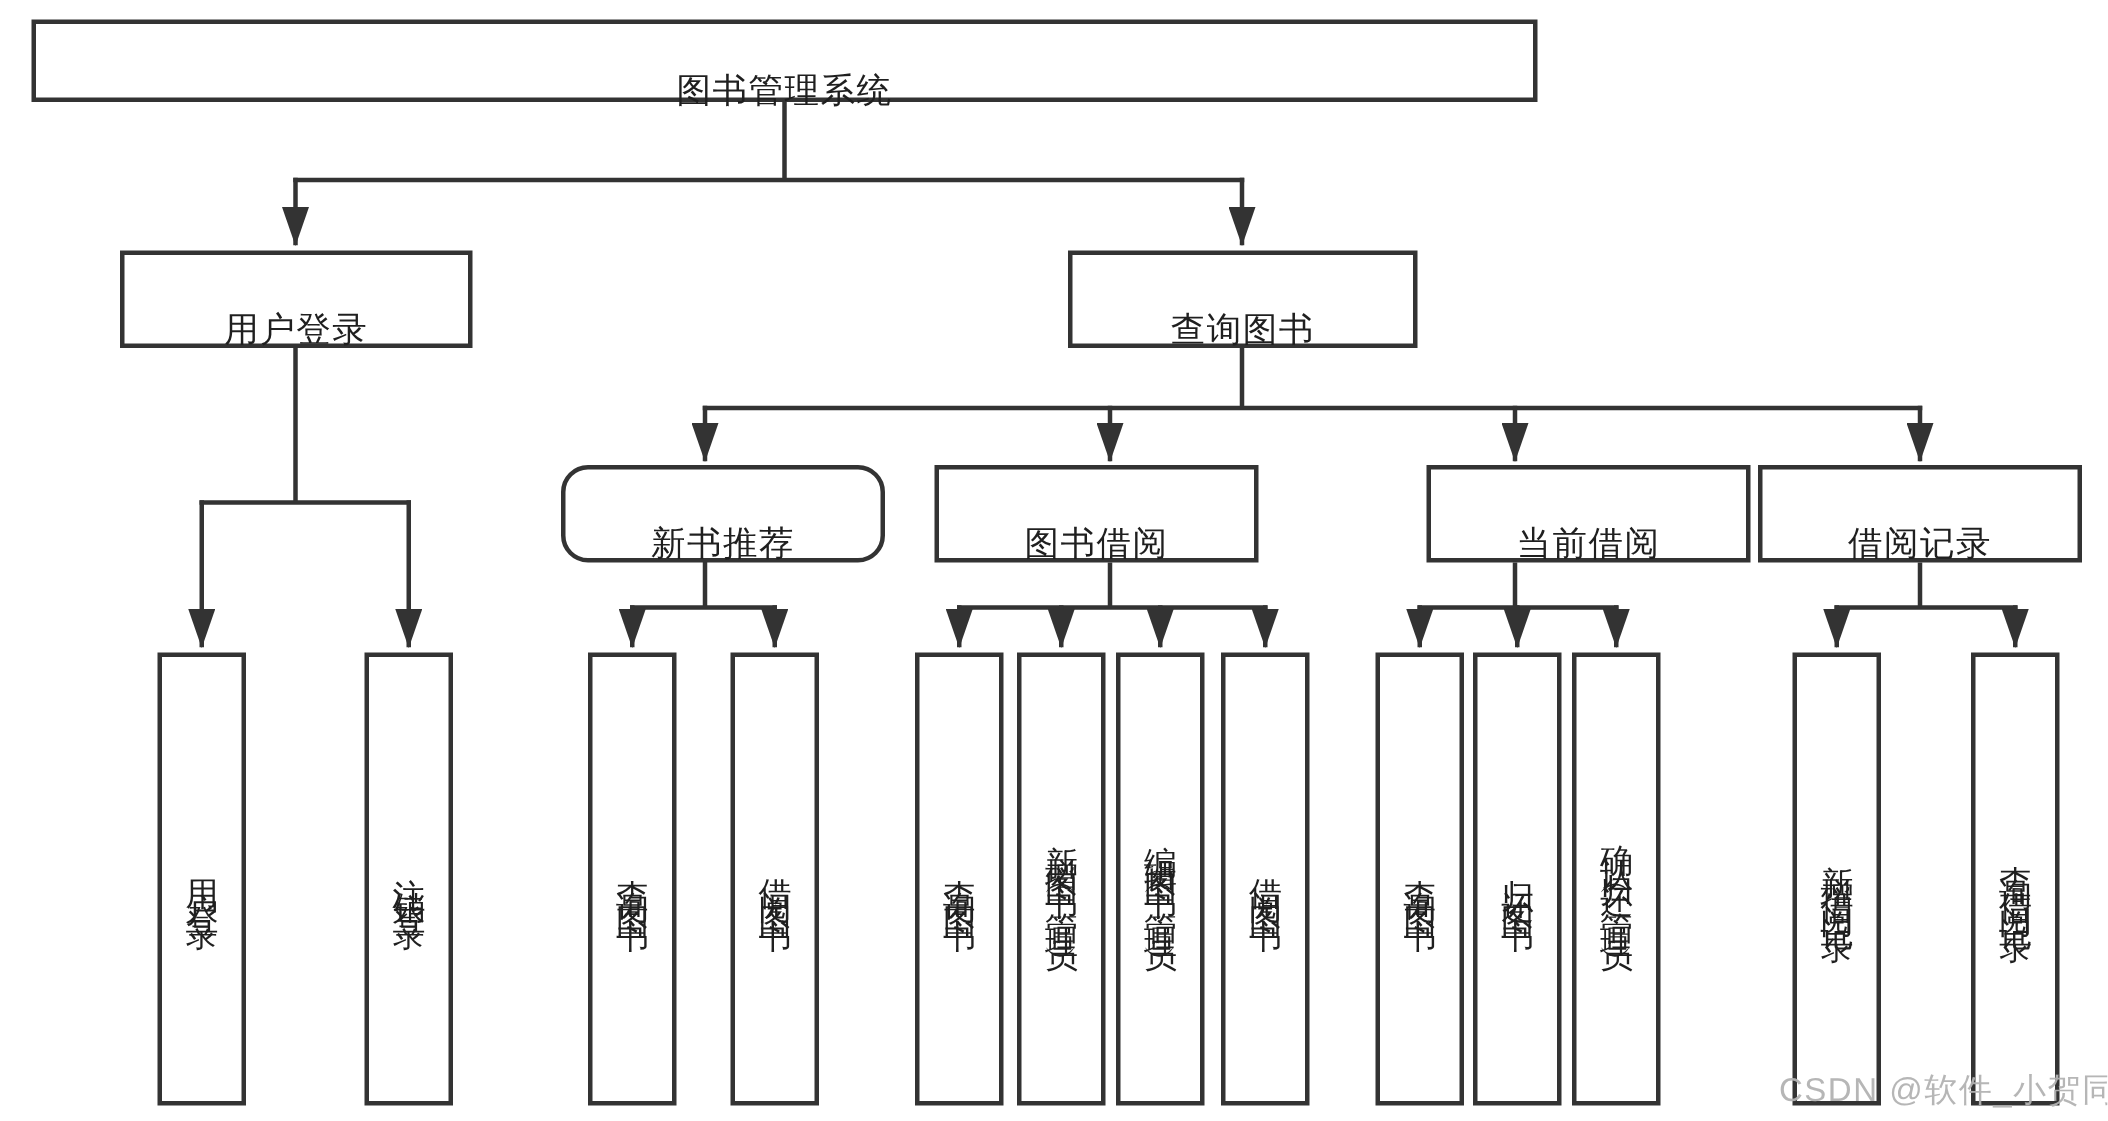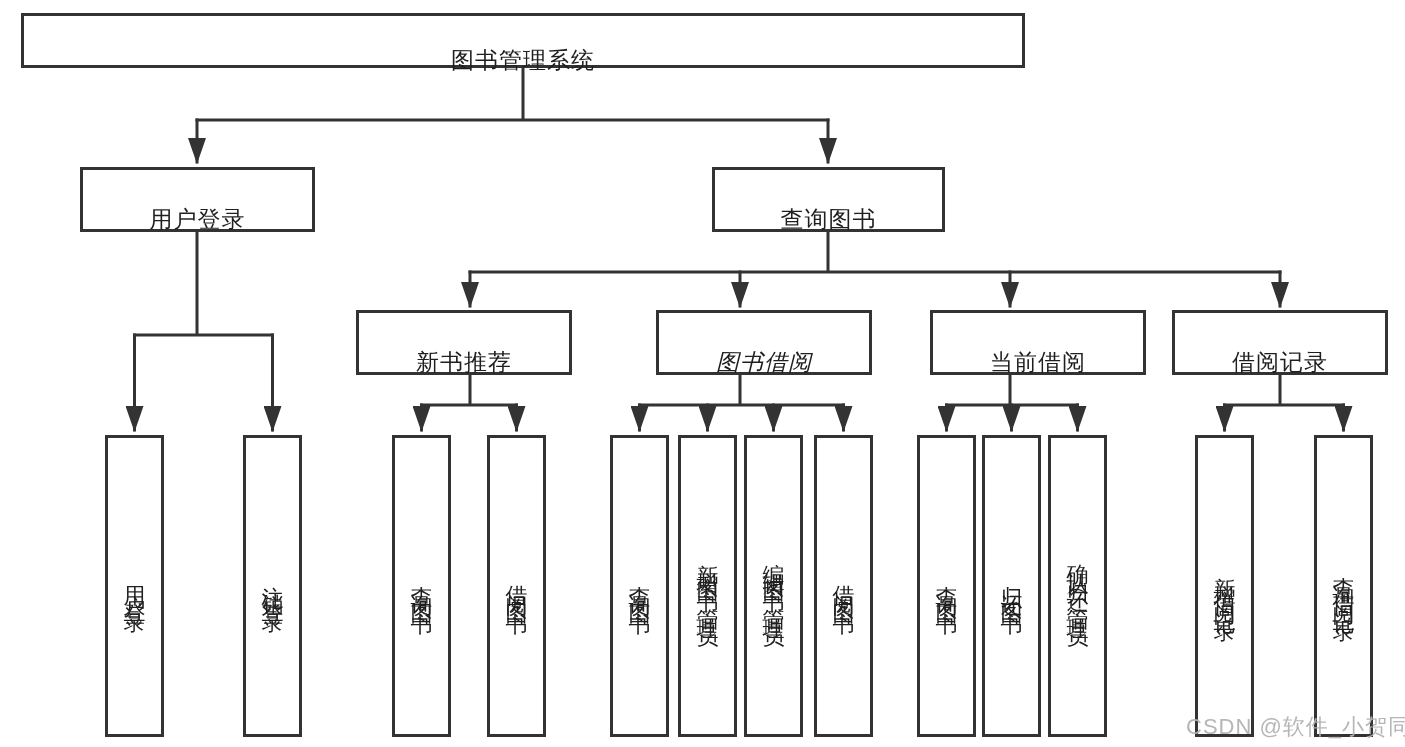--- a/index.html
+++ b/index.html
@@ -30,23 +30,23 @@
   .h-label {
     font-size: 23px;
     letter-spacing: 1px;
     white-space: nowrap;
     margin-top: 40px;
   }
   .root-box   { left: 21px;  top: 13px;  width: 1004px; height: 55px; }
   .login-box  { left: 80px;  top: 167px; width: 235px;  height: 65px; }
   .mgmt-box   { left: 712px; top: 167px; width: 233px;  height: 65px; }
   .sec-box    { top: 310px;  width: 216px; height: 65px; }
-  .sec-0 { left: 356px; }
-  .sec-1 { left: 656px; font-style: italic; }
-  .sec-2 { left: 930px; }
+  .sec-0 { left: 374px; border-radius: 18px; }
+  .sec-1 { left: 623px; }
+  .sec-2 { left: 951px; }
   .sec-3 { left: 1172px; }
   .leaf {
     top: 435px;
     width: 59px;
     height: 302px;
   }
   .v-label {
     writing-mode: vertical-rl;
     text-orientation: mixed;
     font-size: 22px;

